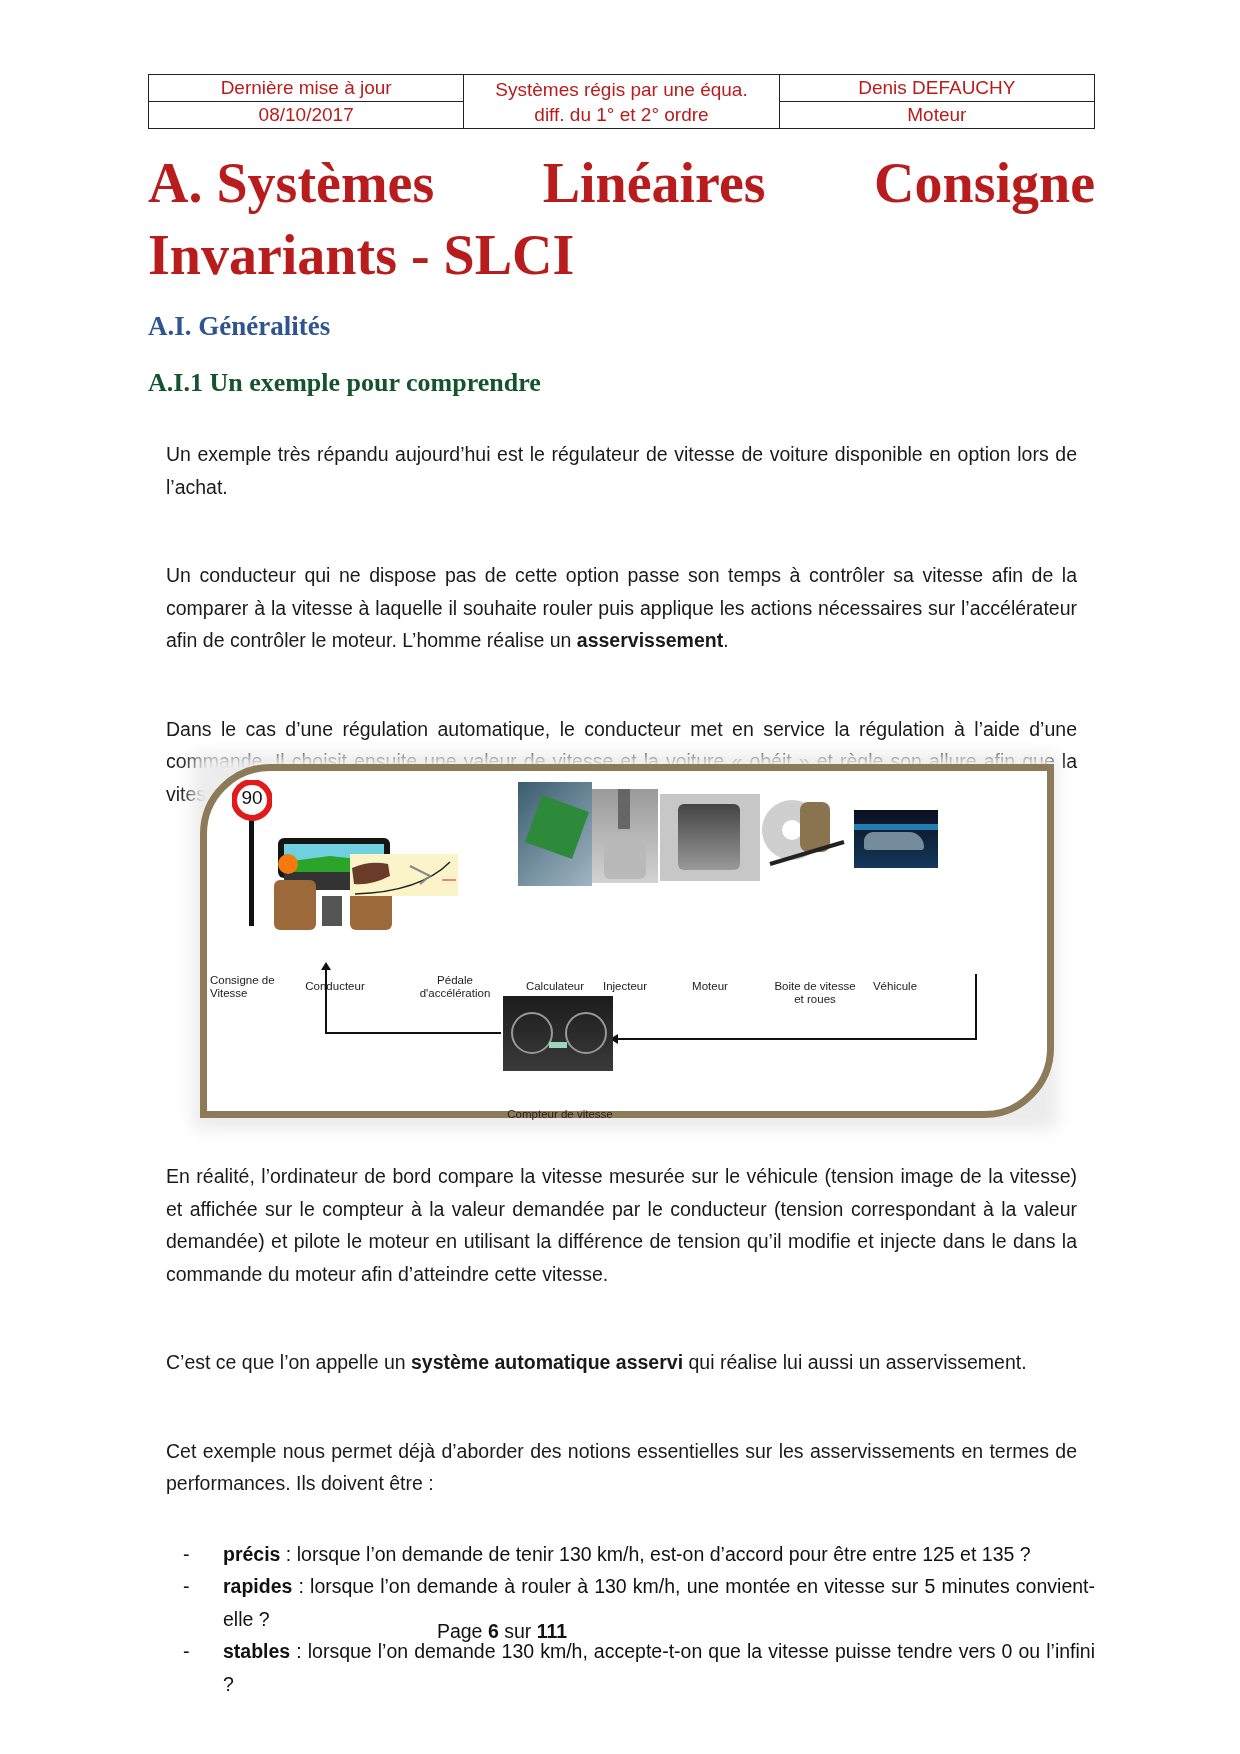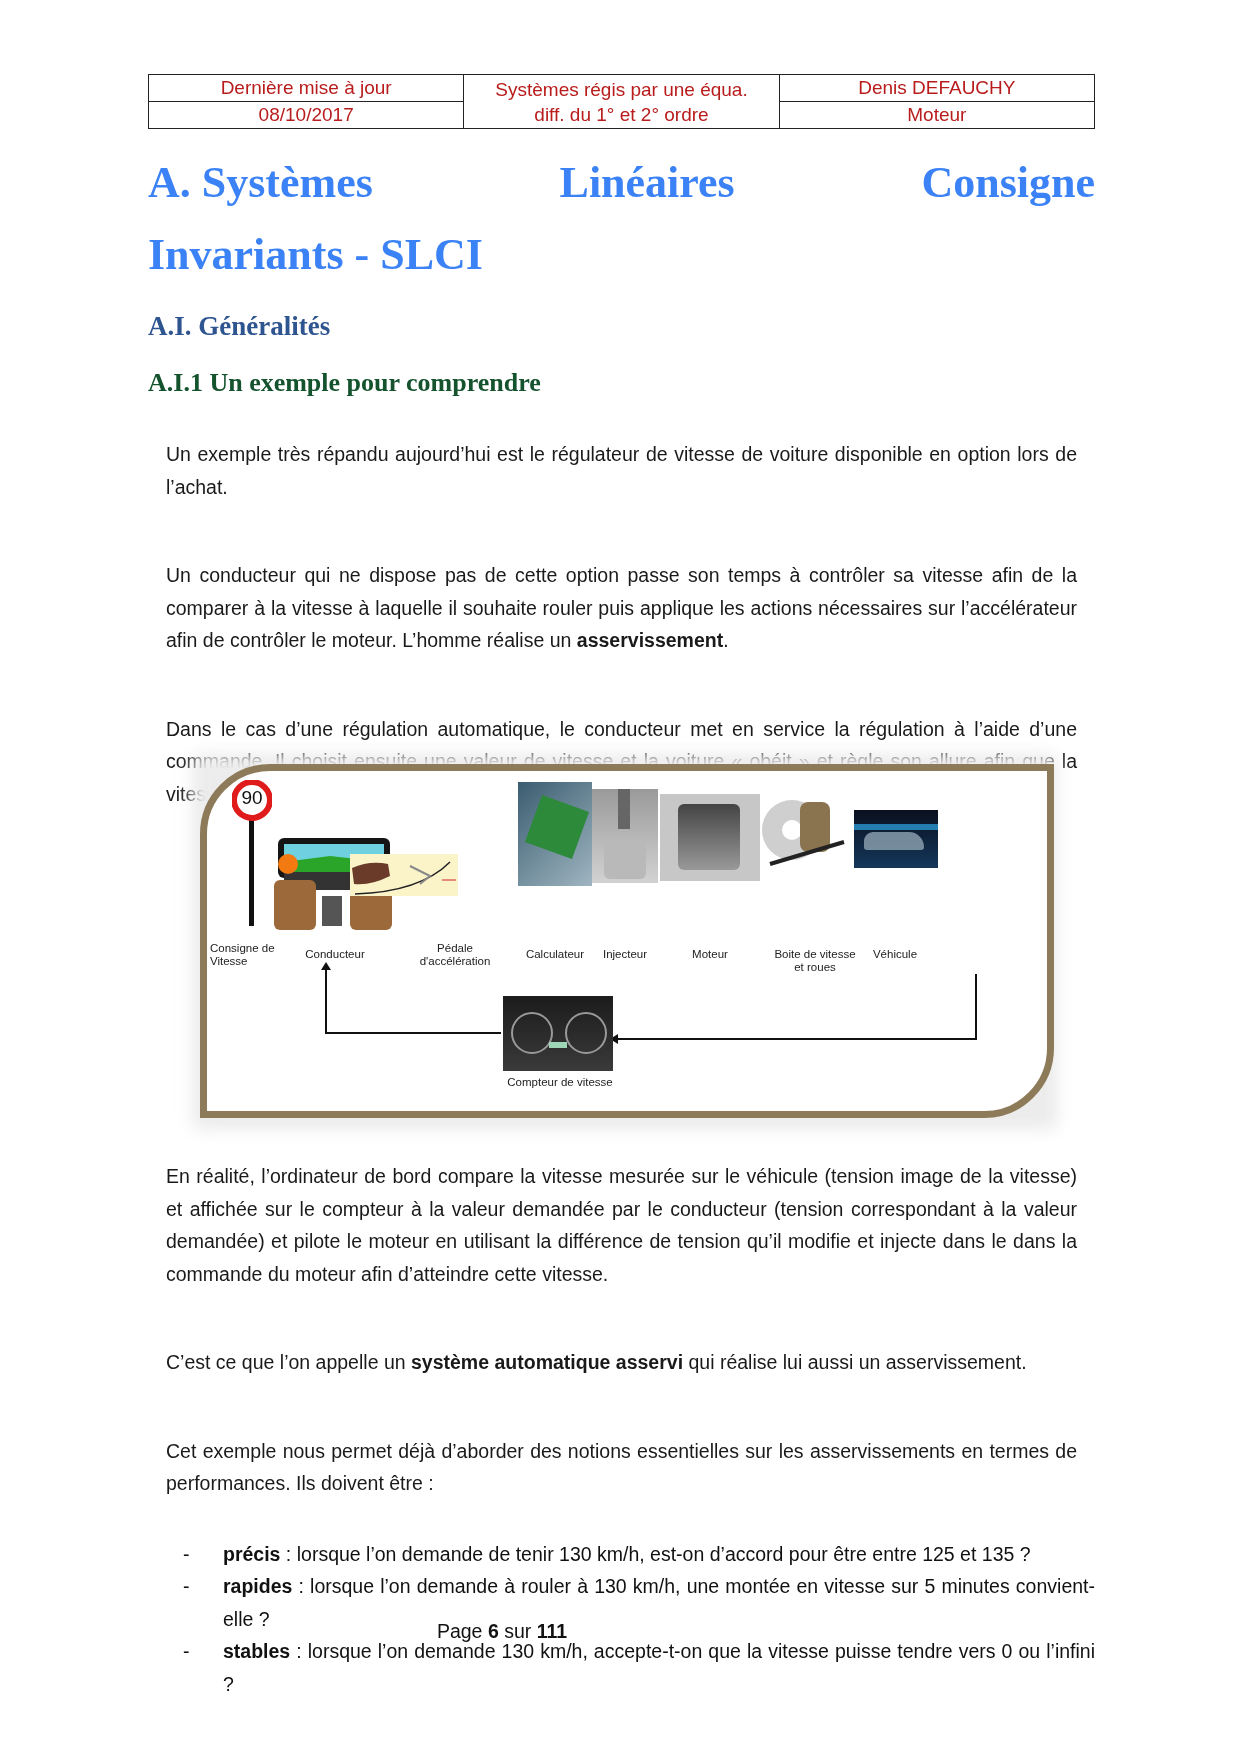--- a/index.html
+++ b/index.html
@@ -5,40 +5,40 @@
   html, body { margin: 0; padding: 0; background: #ffffff; }
   body { width: 1240px; height: 1754px; position: relative; overflow: hidden;
          font-family: "Liberation Sans", sans-serif; color: #111; }
   .page { position: absolute; left: 148px; top: 74px; width: 947px; }
 
   
   table.hdr { width: 947px; border-collapse: collapse; table-layout: fixed;
               font-family: "Liberation Sans", sans-serif; font-size: 19px; color:#b91c1c; }
   table.hdr td { border: 1.5px solid #222; text-align: center; height: 26px; padding: 0; line-height: 26px; }
 
-  h1.title { font-family: "Liberation Serif", serif; font-weight: bold; font-size: 44px;
-             line-height: 72px; margin: 18px 0 0 0; text-align: justify; text-align-last: left; color:#3b82f6; }
+  h1.title { font-family: "Liberation Serif", serif; font-weight: bold; font-size: 56px;
+             line-height: 72px; margin: 18px 0 0 0; text-align: justify; text-align-last: left; color:#b91c1c; }
   h1.title .l1 { display: flex; justify-content: space-between; }
   h2.h-gen { font-family: "Liberation Serif", serif; font-weight: bold; font-size: 27px;
              color: #2e5590; margin: 20px 0 0 0; }
   h3.h-ex { font-family: "Liberation Serif", serif; font-weight: bold; font-size: 26px;
             color: #14532d; margin: 26px 0 0 0; }
 
   p.body { font-size: 19.5px; line-height: 32.5px; margin: 18px; text-align: justify; color:#1a1a1a; }
   p.body b { font-weight: bold; }
 
   
   .fig { position: absolute; left: 200px; top: 764px; width: 850px; height: 352px; }
   .fig .shadow { position:absolute; left:-8px; top:-10px; width:866px; height:376px;
                  background: #ececec; filter: blur(8px); border-radius: 10px; }
   .fig .frame { position:absolute; left:0; top:0; width:840px; height:340px;
                 border: 7px solid #8d7a59; background:#fff;
                 border-top-left-radius: 70px; border-bottom-right-radius: 70px; }
   .fig .lbl { position:absolute; font-family:"Liberation Sans", sans-serif; font-size:11.5px;
-              color:#222; text-align:center; line-height:13px; }
+              color:#222; text-align:center; line-height:13px;margin-top:32px; }
   .thumb { position:absolute; }
   .arrowline { position:absolute; background:#111; }
 
   ul.perf { list-style: none; margin: 0; padding: 0; }
   ul.perf li { position: relative; padding-left: 75px; font-size: 19.5px; line-height: 32.5px; text-align: justify; }
   ul.perf li .dash { position:absolute; left: 35px; top: 0; }
 
   .footer { position:absolute; top: 1620px; left: 0; width: 1004px; text-align:center; font-size: 19.5px; }
 </style>
 </head>

